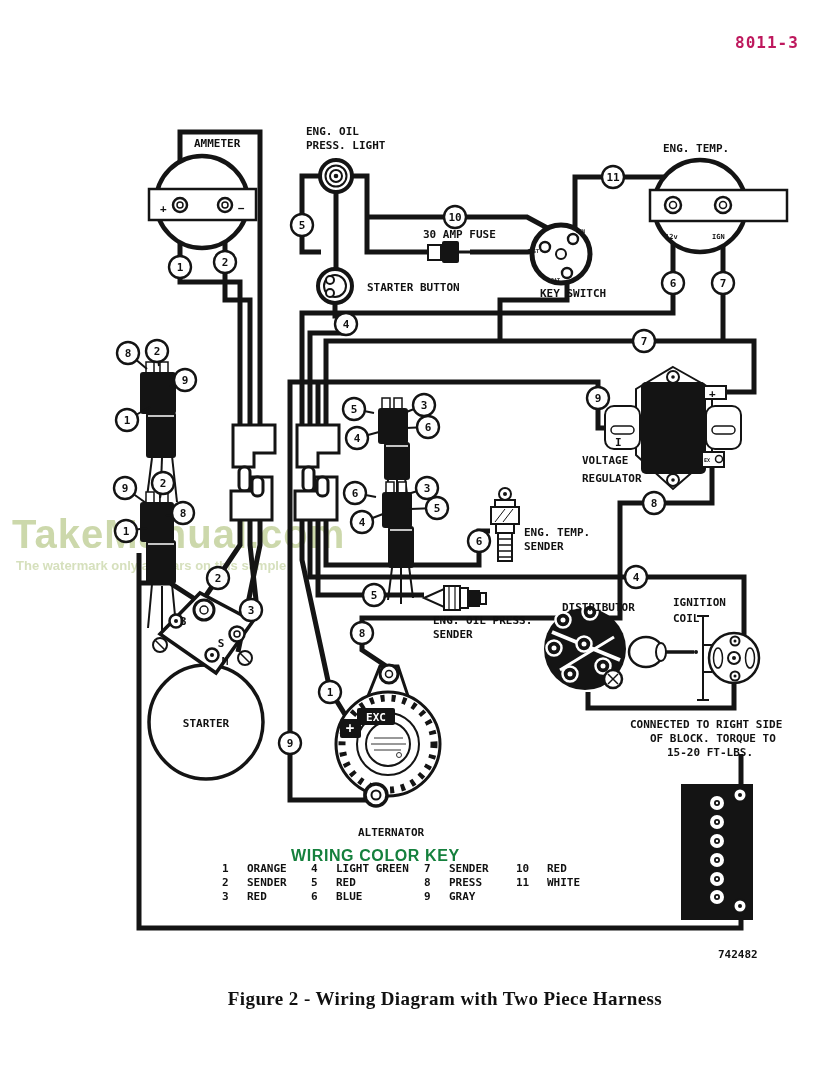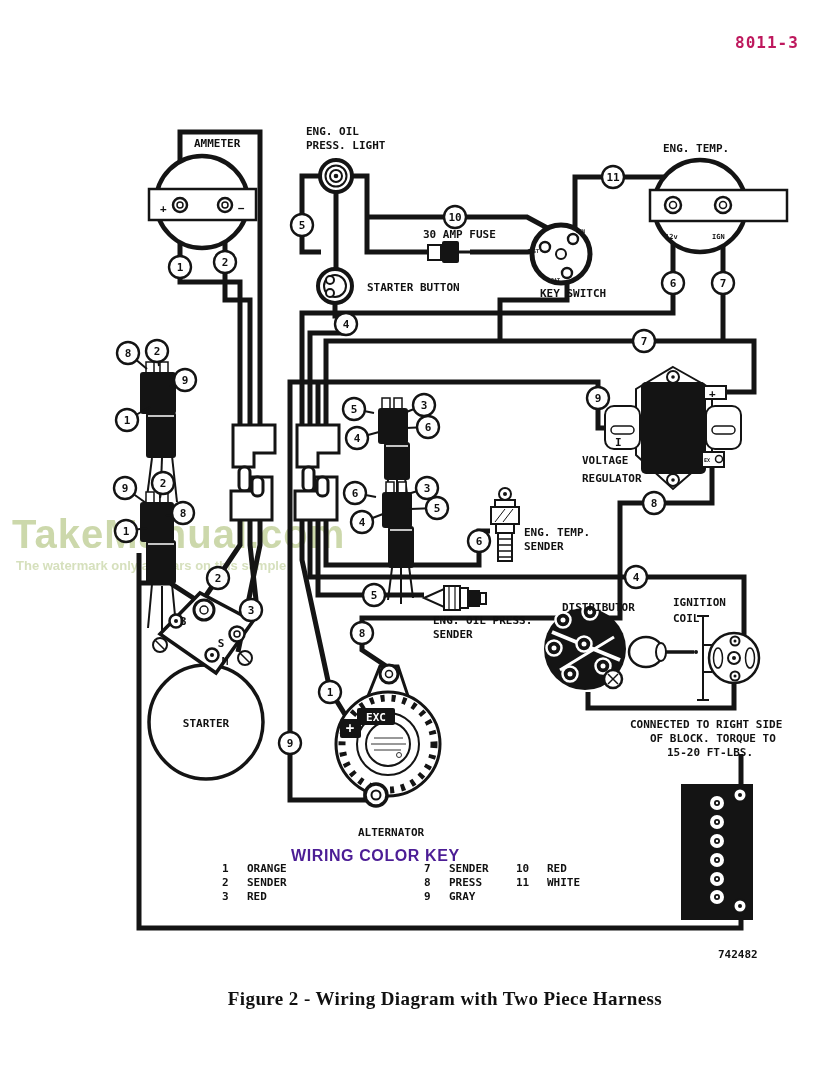--- a/index.html
+++ b/index.html
@@ -19,21 +19,21 @@
   .lbl-tiny{font:700 5px "DejaVu Sans Mono", monospace;fill:#111;}
   .marker-circle{fill:#fff;stroke:#141414;stroke-width:2.4;}
   .marker-text{font:700 11px "DejaVu Sans Mono", monospace;fill:#111;text-anchor:middle;}
   #doc-number{position:absolute;left:735px;top:33px;z-index:3;
       font:700 16px "DejaVu Sans Mono", monospace;color:#be185d;letter-spacing:1px;}
   #caption{position:absolute;left:0;top:988px;width:822px;text-align:center;z-index:3;
       font-family:"Liberation Serif", serif;font-weight:600;font-size:19px;color:#111;
       letter-spacing:0.4px;padding-left:34px;}
   #color-key-title{position:absolute;left:291px;top:847px;z-index:3;
       font-family:"Liberation Sans", sans-serif;font-weight:800;font-size:16px;
-      letter-spacing:0.6px;color:#4c1d95;}
+      letter-spacing:0.6px;color:#15803d;}
   .key-col{position:absolute;top:862px;z-index:3;font:700 11px "DejaVu Sans Mono", monospace;
       color:#111;line-height:14px;white-space:nowrap;margin-left:28px;}
   .key-num{display:inline-block;min-width:16px;}
   .key-col4 .key-num{min-width:22px;}
   .key-name{margin-left:9px;}
 </style>
 </head>
 <body>
 
 <div id="page">
@@ -517,20 +517,25 @@
         </g>
       </g>
   </svg>
 
   <div id="color-key-title">WIRING COLOR KEY</div>
   <div class="key-col" style="left:194px">
     <div><span class="key-num">1</span><span class="key-name">ORANGE</span></div>
     <div><span class="key-num">2</span><span class="key-name">SENDER</span></div>
     <div><span class="key-num">3</span><span class="key-name">RED</span></div>
   </div>
+  <div class="key-col" style="left:283px">
+    <div><span class="key-num">4</span><span class="key-name">LIGHT GREEN</span></div>
+    <div><span class="key-num">5</span><span class="key-name">RED</span></div>
+    <div><span class="key-num">6</span><span class="key-name">BLUE</span></div>
+  </div>
   <div class="key-col" style="left:396px">
     <div><span class="key-num">7</span><span class="key-name">SENDER</span></div>
     <div><span class="key-num">8</span><span class="key-name">PRESS</span></div>
     <div><span class="key-num">9</span><span class="key-name">GRAY</span></div>
   </div>
   <div class="key-col key-col4" style="left:488px">
     <div><span class="key-num">10</span><span class="key-name">RED</span></div>
     <div><span class="key-num">11</span><span class="key-name">WHITE</span></div>
   </div>
 

